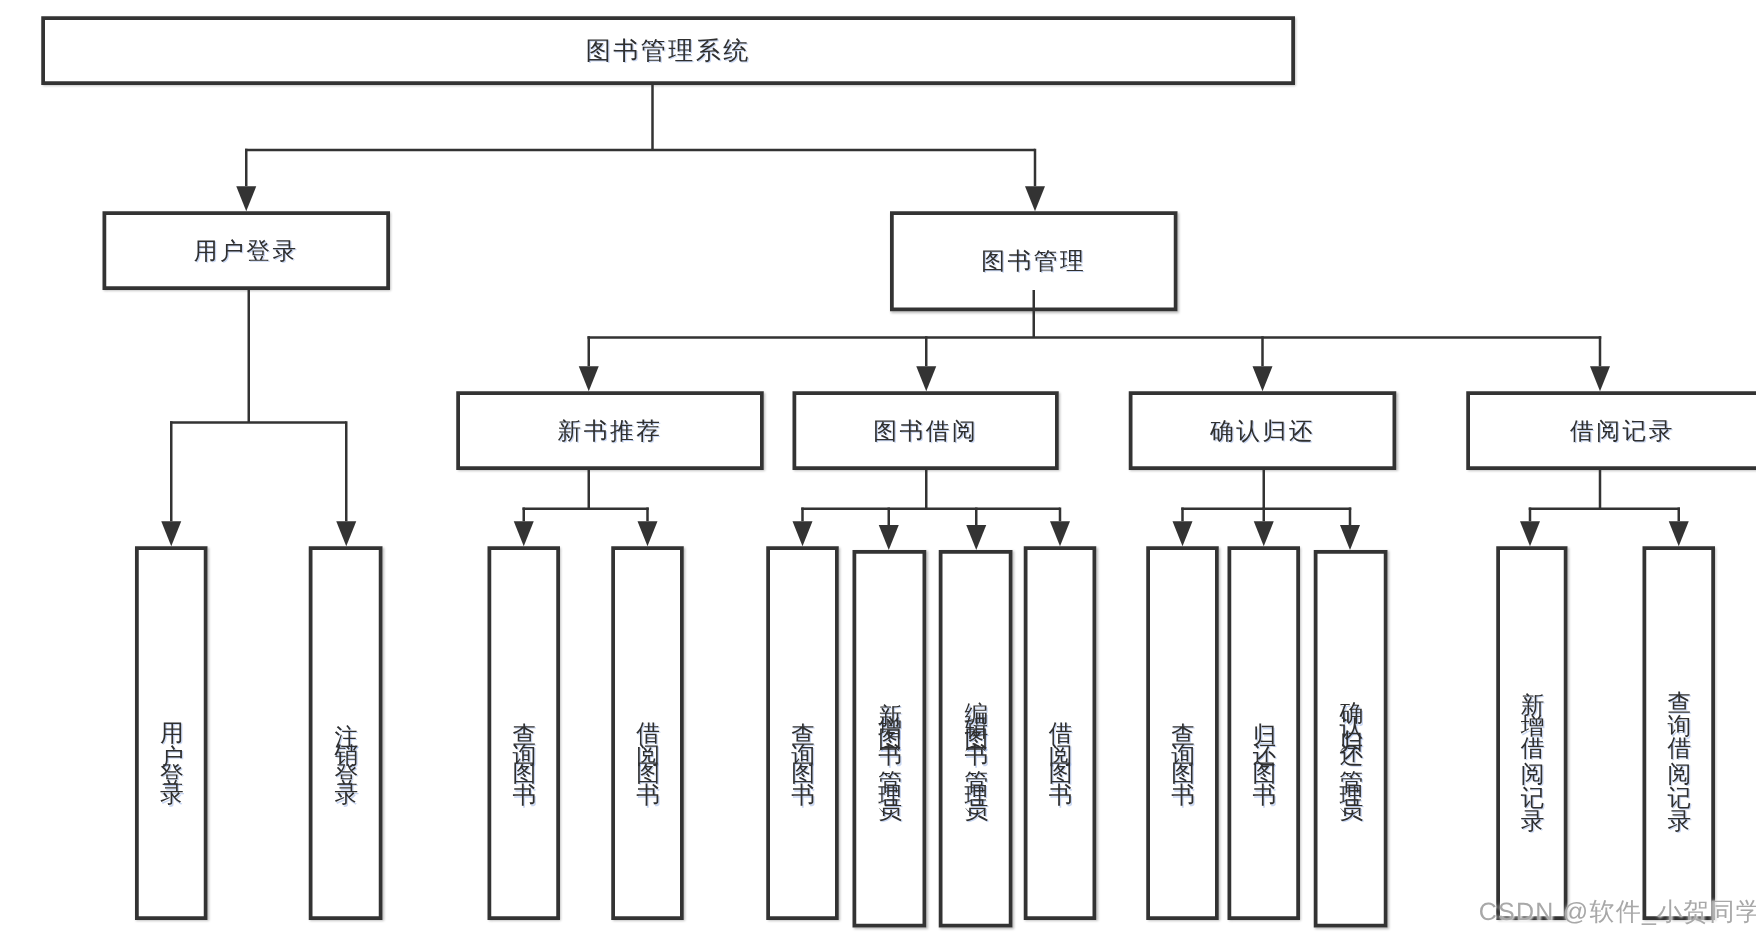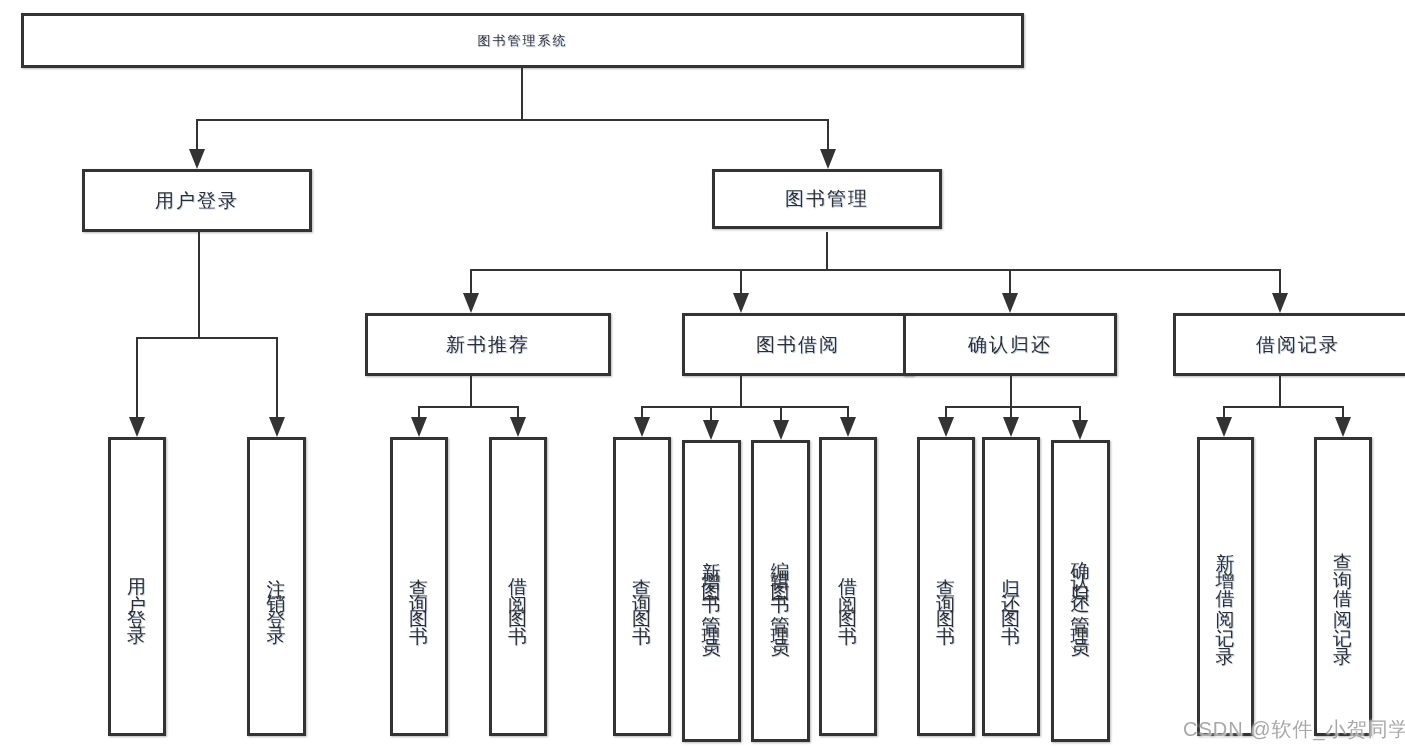--- a/index.html
+++ b/index.html
@@ -7,21 +7,21 @@
     position:relative; width:1405px; height:747px; background:#ffffff;
     font-family:"Liberation Sans", sans-serif; color:#2f2f2f; overflow:hidden;
   }
   .box {
     position:absolute; box-sizing:border-box; background:#ffffff;
     border:3px solid #333333; box-shadow:1px 1px 2px rgba(0,0,0,0.28);
     display:flex; align-items:center; justify-content:center;
     text-shadow:1px 1px 0 rgba(100,140,220,0.35);
   }
   .box.h { font-size:19px; letter-spacing:2px; white-space:nowrap; }
-  .box.root { font-size:13px; }
+  .box.root { font-size:20px;margin-left:12px; }
   .box.v {
     writing-mode:vertical-rl; text-orientation:mixed;
     font-size:19px; line-height:1;
   }
   .ls4 { letter-spacing:16px; text-indent:16px; }
   .ls6 { letter-spacing:19px; text-indent:14px; }
   .ls9 { letter-spacing:11px; text-indent:8px; }
   .vline { position:absolute; width:2px; background:#333333; }
   .hline { position:absolute; height:2px; background:#333333; }
   .arrow {
@@ -44,42 +44,42 @@
   <div class="box h root" style="left:21px; top:13px; width:1003px; height:55px;">图书管理系统</div>
 
   <div class="vline" style="left:521px; top:68px; height:52px;"></div>
   <div class="hline" style="left:196px; top:119px; width:632px;"></div>
   <div class="vline" style="left:196px; top:119px; height:30px;"></div>
   <div class="arrow" style="left:189px; top:149px;"></div>
   <div class="vline" style="left:827px; top:119px; height:30px;"></div>
   <div class="arrow" style="left:820px; top:149px;"></div>
 
   <div class="box h" style="left:82px; top:169px; width:230px; height:63px;">用户登录</div>
-  <div class="box h" style="left:712px; top:169px; width:230px; height:60px;">图书管理</div>
+  <div class="box h" style="left:712px; top:169px; width:230px; height:80px;">图书管理</div>
 
   <div class="vline" style="left:198px; top:232px; height:106px;"></div>
   <div class="hline" style="left:136px; top:337px; width:141px;"></div>
   <div class="vline" style="left:136px; top:337px; height:80px;"></div>
   <div class="arrow" style="left:129px; top:417px;"></div>
   <div class="vline" style="left:276px; top:337px; height:80px;"></div>
   <div class="arrow" style="left:269px; top:417px;"></div>
 
   <div class="vline" style="left:826px; top:232px; height:38px;"></div>
   <div class="hline" style="left:470px; top:269px; width:811px;"></div>
   <div class="vline" style="left:470px; top:269px; height:24px;"></div>
   <div class="arrow" style="left:463px; top:293px;"></div>
   <div class="vline" style="left:740px; top:269px; height:24px;"></div>
   <div class="arrow" style="left:733px; top:293px;"></div>
   <div class="vline" style="left:1009px; top:269px; height:24px;"></div>
   <div class="arrow" style="left:1002px; top:293px;"></div>
   <div class="vline" style="left:1279px; top:269px; height:24px;"></div>
   <div class="arrow" style="left:1272px; top:293px;"></div>
 
   <div class="box h" style="left:365px; top:313px; width:246px; height:63px;">新书推荐</div>
-  <div class="box h" style="left:634px; top:313px; width:232px; height:63px;margin-left:48px;">图书借阅</div>
+  <div class="box h" style="left:634px; top:313px; width:213px; height:63px;">图书借阅</div>
   <div class="box h" style="left:903px; top:313px; width:214px; height:63px;">确认归还</div>
   <div class="box h" style="left:1173px; top:313px; width:250px; height:63px;text-align:right;">借阅记录</div>
 
   <div class="vline" style="left:470px; top:376px; height:31px;"></div>
   <div class="hline" style="left:418px; top:406px; width:101px;"></div>
   <div class="vline" style="left:418px; top:406px; height:11px;"></div>
   <div class="arrow" style="left:411px; top:417px;"></div>
   <div class="vline" style="left:517px; top:406px; height:11px;"></div>
   <div class="arrow" style="left:510px; top:417px;"></div>
 

